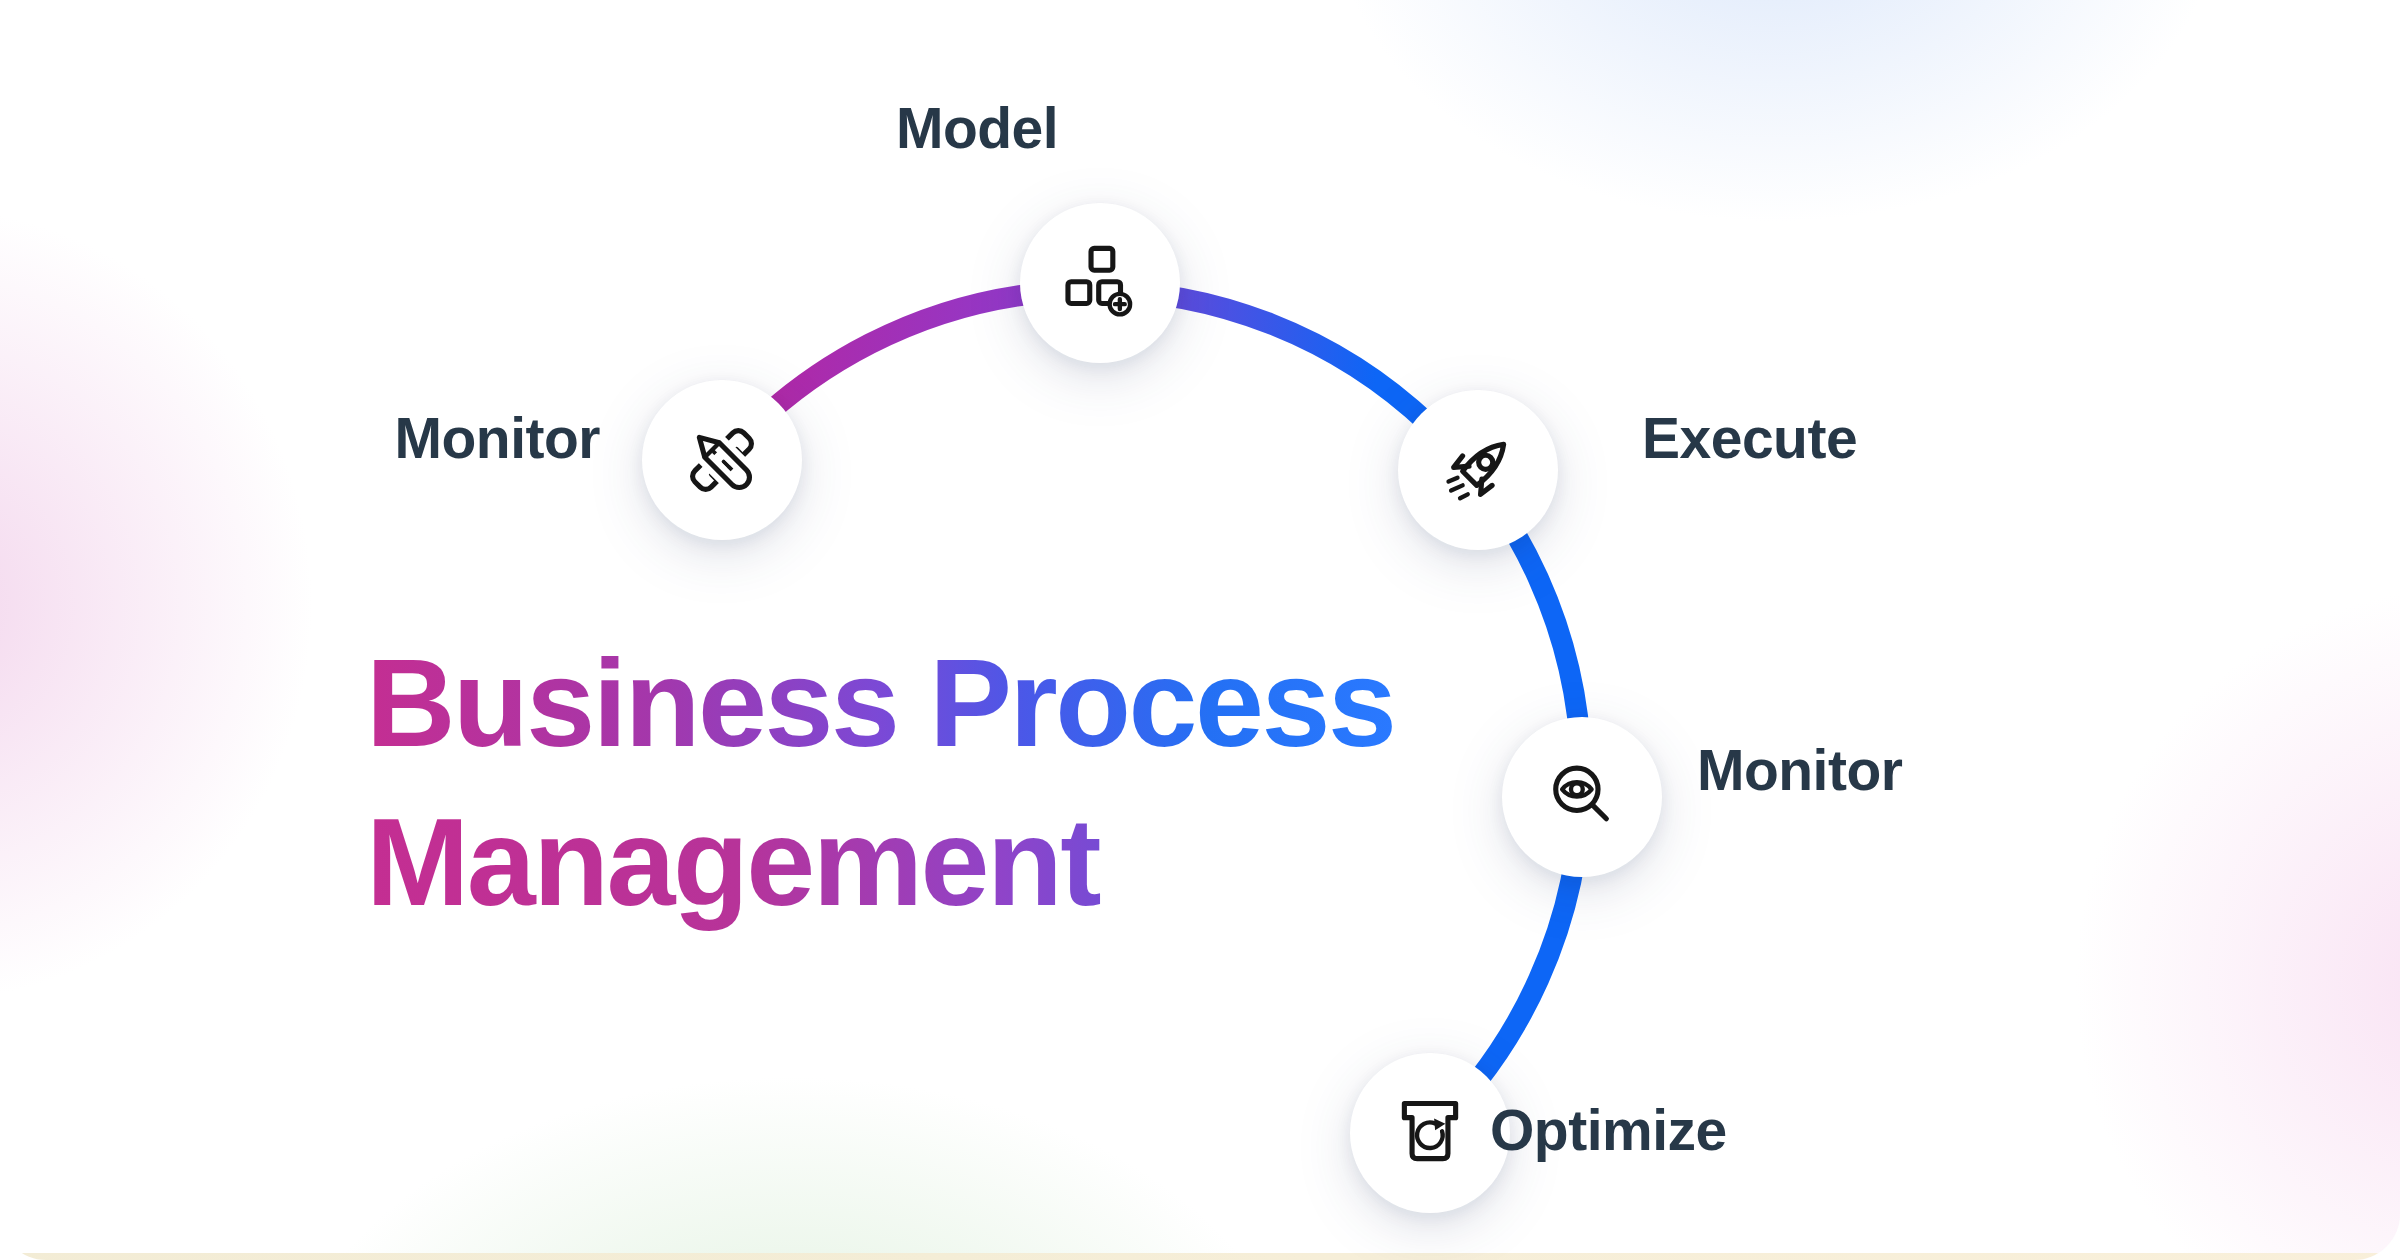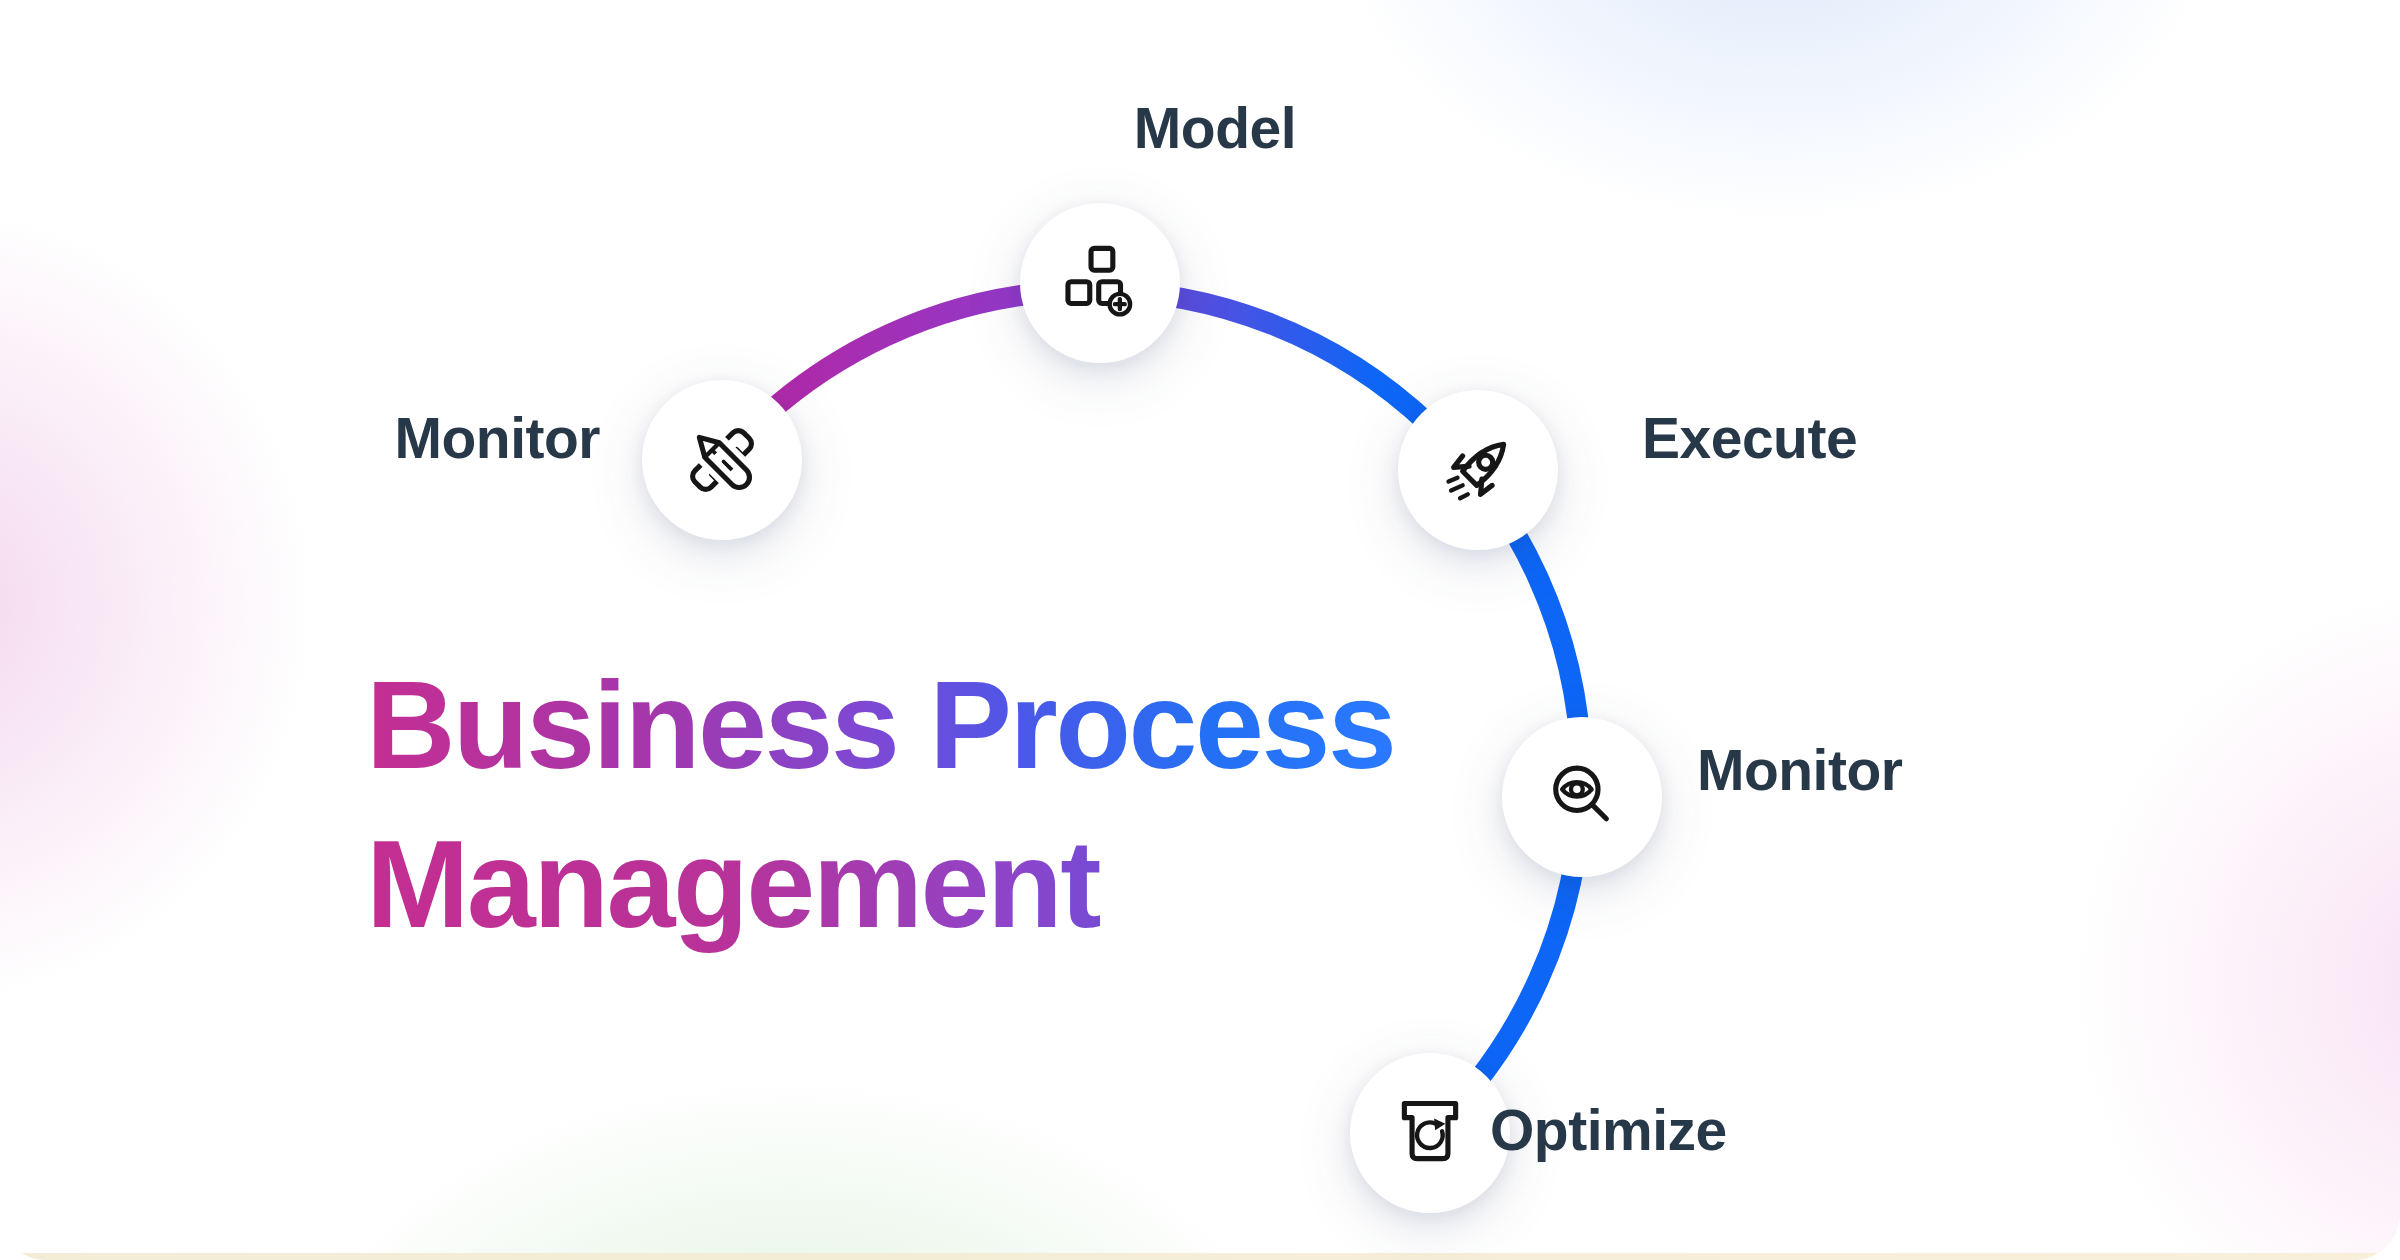--- a/index.html
+++ b/index.html
@@ -32,26 +32,26 @@
   .circle-design{left:642px;top:380px;}
   .circle-model{left:1020px;top:203px;}
   .circle-execute{left:1398px;top:390px;}
   .circle-monitor{left:1502px;top:717px;}
   .circle-optimize{left:1350px;top:1053px;}
   .step-label{
     position:absolute;z-index:3;font-size:57px;font-weight:bold;color:#273848;
     line-height:64px;letter-spacing:-0.5px;white-space:nowrap;
   }
   .label-design{left:300px;top:406px;width:300px;text-align:right;}
-  .label-model{left:896px;top:96px;width:400px;text-align:right;}
+  .label-model{left:896px;top:96px;width:400px;text-align:left;}
   .label-execute{left:1597px;top:406px;margin-left:45px;}
   .label-monitor{left:1697px;top:738px;}
   .label-optimize{left:1490px;top:1098px;}
   .main-title{
-    position:absolute;left:366px;top:646px;z-index:2;
+    position:absolute;left:366px;top:624px;z-index:2;
     font-size:124px;font-weight:bold;letter-spacing:-2.5px;line-height:159px;white-space:nowrap;
   }
   .grad-line{
     display:block;
     -webkit-background-clip:text;background-clip:text;color:transparent;
   }
   .title-line-1{background-image:linear-gradient(90deg,#c42e92 0%,#a437ab 28%,#7b49d6 50%,#4a58e8 64%,#2470f4 82%,#2a79ff 100%);}
   .title-line-2{background-image:linear-gradient(90deg,#c42e92 0%,#b73399 36%,#8f44c9 62%,#5b52e0 82%,#2e6af2 100%);text-decoration:underline;}
 </style>
 </head>

